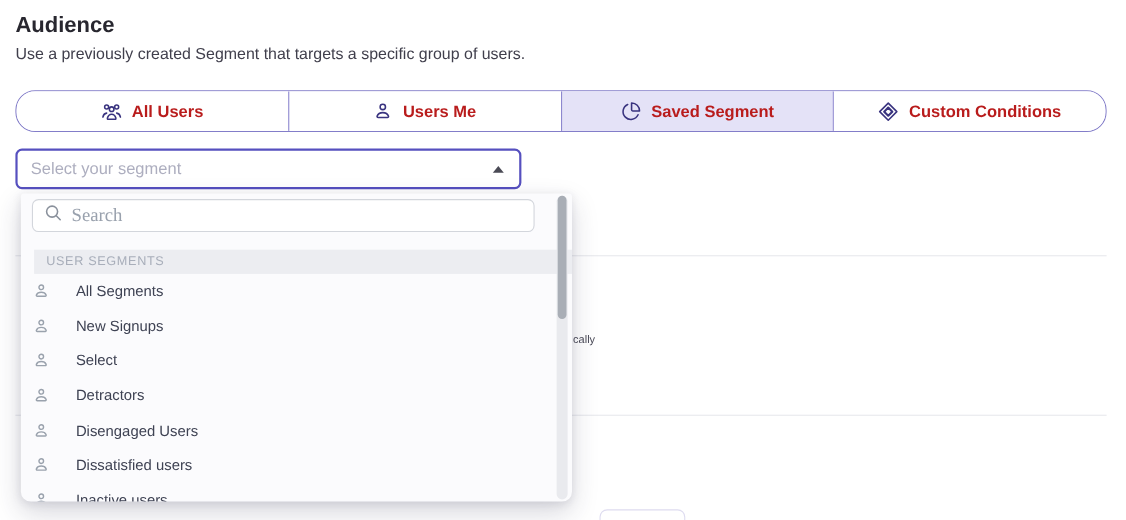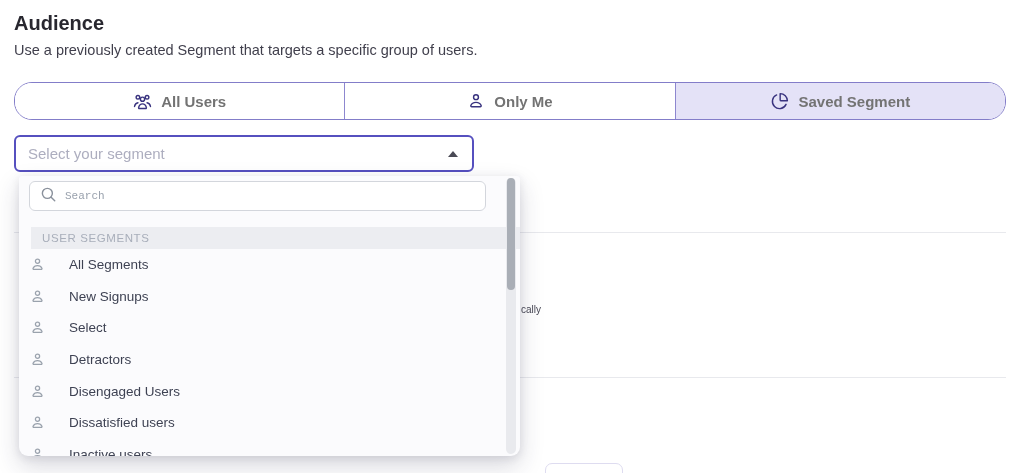--- a/index.html
+++ b/index.html
@@ -27,21 +27,21 @@
     width: 992px; height: 38px;
     display: flex;
     border: 1px solid #837dc9;
     border-radius: 18px;
     overflow: hidden;
     background: #ffffff;
   }
   .tab {
     flex: 1 1 0;
     display: flex; align-items: center; justify-content: center; gap: 9px;
-    font-size: 15px; font-weight: bold; color: #737373;
+    font-size: 15px; font-weight: bold; color: #b91c1c;
     cursor: pointer; background: #ffffff;
   }
   .tab + .tab { border-left: 1px solid #8d87cf; }
   .tab.selected { background: #e4e2f7; }
   .tab svg { display: block; }
 
   
   .segment-select {
     position: absolute; left: 14px; top: 135px;
     width: 460px; height: 37px;
@@ -92,22 +92,22 @@
   .search-box {
     position: absolute; left: 10px; top: 5px;
     width: 457px; height: 30px;
     border: 1px solid #d3d6dc; border-radius: 6px;
     background: #ffffff;
     display: flex; align-items: center; gap: 8px;
     padding: 0 10px;
   }
   .search-box input {
     border: none; outline: none; background: transparent;
-    flex: 1; font-size: 11px; color: #3e4253;
-    font-family: Liberation Mono, monospace;
+    flex: 1; font-size: 17px; color: #3e4253;
+    font-family: Liberation Serif, serif;
   }
   .search-box input::placeholder { color: #99a1ad; }
 
   .group-header {
     position: absolute; left: 12px; top: 51px;
     width: 100%; height: 22px;
     background: #ecedf1;
     font-size: 11.5px; letter-spacing: 0.6px;
     color: #a8aeba; line-height: 22px;
     padding-left: 11px;
@@ -161,30 +161,39 @@
     </span>
     <span>All Users</span>
   </div>
   <div class="tab">
     <span>
       <svg width="18" height="18" viewBox="0 0 20 20" fill="none" stroke="#39337f" stroke-width="1.6" stroke-linecap="round" stroke-linejoin="round">
         <circle cx="10" cy="5.8" r="2.7"></circle>
         <path d="M5.3 16.4c-.8 0-1.3-.6-1-1.4.8-2.2 3-3.5 5.7-3.5s4.9 1.3 5.7 3.5c.3.8-.2 1.4-1 1.4z"></path>
       </svg>
     </span>
-    <span>Only Me</span>
+    <span>Users Me</span>
   </div>
   <div class="tab selected">
     <span>
       <svg width="19" height="19" viewBox="0 0 20 20" fill="none" stroke="#39337f" stroke-width="1.5" stroke-linecap="round" stroke-linejoin="round">
         <path d="M16.9 13A7.5 7.5 0 1 1 7 3.1"></path>
         <path d="M18.3 9.3A7.5 7.5 0 0 0 10.7 1.7v6.6c0 .6.4 1 1 1z"></path>
       </svg>
     </span>
     <span>Saved Segment</span>
+  </div>
+  <div class="tab">
+    <span>
+      <svg width="19" height="19" viewBox="0 0 20 20" fill="none" stroke="#39337f" stroke-width="1.5" stroke-linejoin="round">
+        <path d="M10 1.8 18.2 10 10 18.2 1.8 10Z"></path>
+        <path d="M10 6.1 13.9 10 10 13.9 6.1 10Z" stroke-width="2"></path>
+      </svg>
+    </span>
+    <span>Custom Conditions</span>
   </div>
 </div>
 
 <div class="segment-select">
   <span class="placeholder">Select your segment</span>
   <span class="caret-up"></span>
 </div>
 
 <div class="dropdown-panel">
   <div class="search-box">

